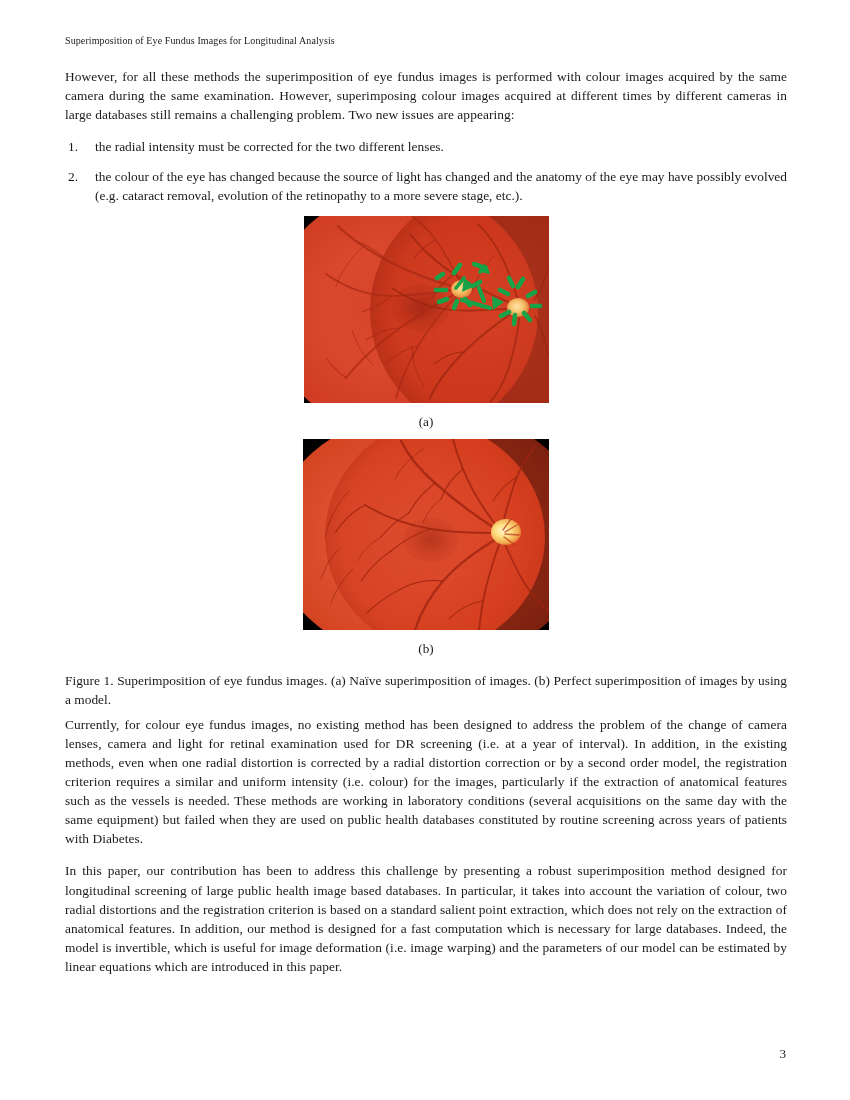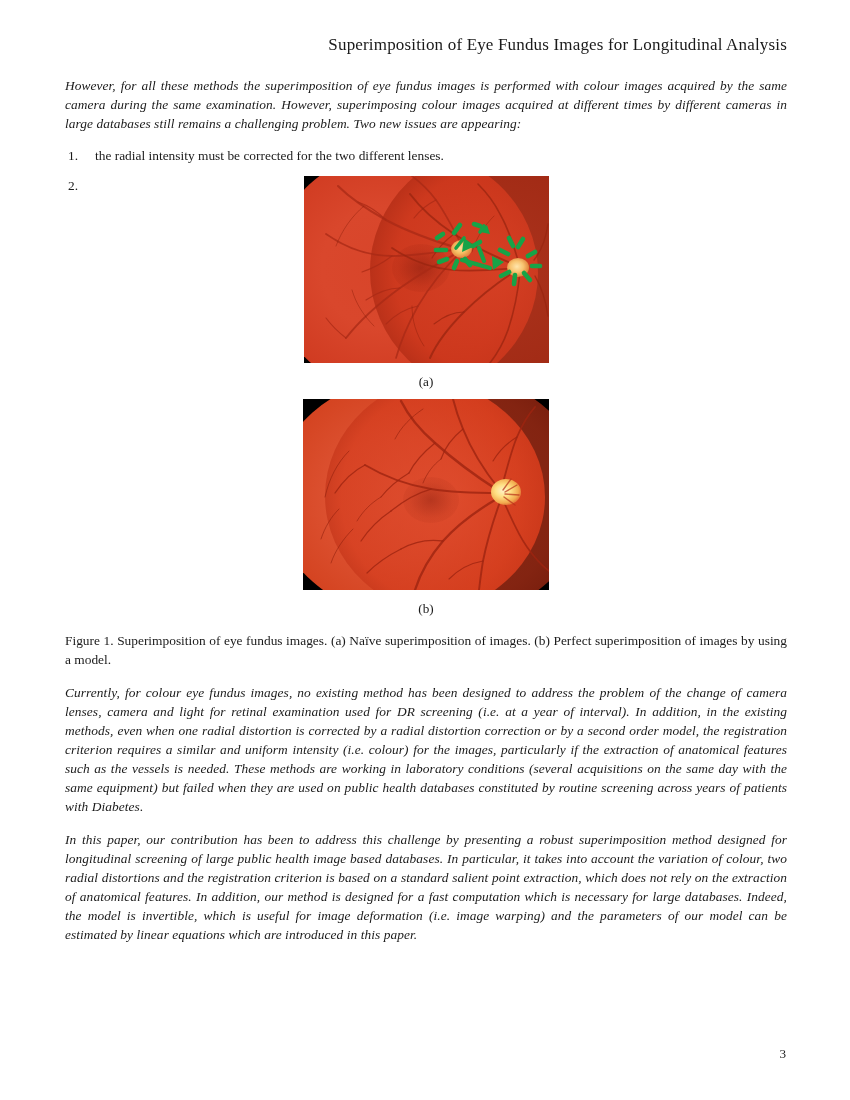--- a/index.html
+++ b/index.html
@@ -22,33 +22,31 @@
     height: 1100px;
     background: #ffffff;
   }
   .content {
     position: absolute;
     left: 65px;
     top: 34px;
     width: 722px;
   }
   .running-head {
-    font-size: 17px;
+    font-size: 10px;
     line-height: 1.3;
     margin: 0 0 20px 0;
     letter-spacing: 0.01em;
-    text-align: right;
   }
   p.body-par {
     font-size: 13.4px;
     line-height: 1.42;
     margin: 0 0 13px 0;
     text-align: justify;
     letter-spacing: 0.005em;
-    font-style: italic;
   }
   ol.issues {
     margin: 0 0 6px 0;
     padding: 0;
     list-style: none;
     font-size: 13.4px;
     line-height: 1.42;
   }
   ol.issues li {
     position: relative;
@@ -81,21 +79,21 @@
 
   .sublabel {
     font-size: 13.2px;
     text-align: center;
     margin: 7px 0 9px 0;
   }
   .fig-caption {
     font-size: 13.4px;
     line-height: 1.42;
     text-align: justify;
-    margin: 14px 0 14px 0;
+    margin: 14px 0 6px 0;
   }
   
   .globe {
     position: absolute;
     border-radius: 50%;
   }
   .globe-a1 {
     left: -34px; top: -28px;
     width: 268px; height: 250px;
     background:
@@ -175,20 +173,21 @@
 
     <p class="body-par">However, for all these methods the superimposition of eye fundus images is performed with colour images acquired by the same camera during the same examination. However, superimposing colour images acquired at different times by different cameras in large databases still remains a challenging problem. Two new issues are appearing:</p>
 
     <ol class="issues">
       <li>
         <span class="num">1.</span>
         <span>the radial intensity must be corrected for the two different lenses.</span>
       </li>
       <li>
         <span class="num">2.</span>
+        <span>the colour of the eye has changed because the source of light has changed and the anatomy of the eye may have possibly evolved (e.g. cataract removal, evolution of the retinopathy to a more severe stage, etc.).</span>
       </li>
     </ol>
 
     <div class="figure-block">
 
       <div class="fig-row fig-a">
         <div class="fundus-frame">
           <div class="globe globe-a1"></div>
           <div class="globe globe-a2"></div>
           <div class="macula-a"></div>

